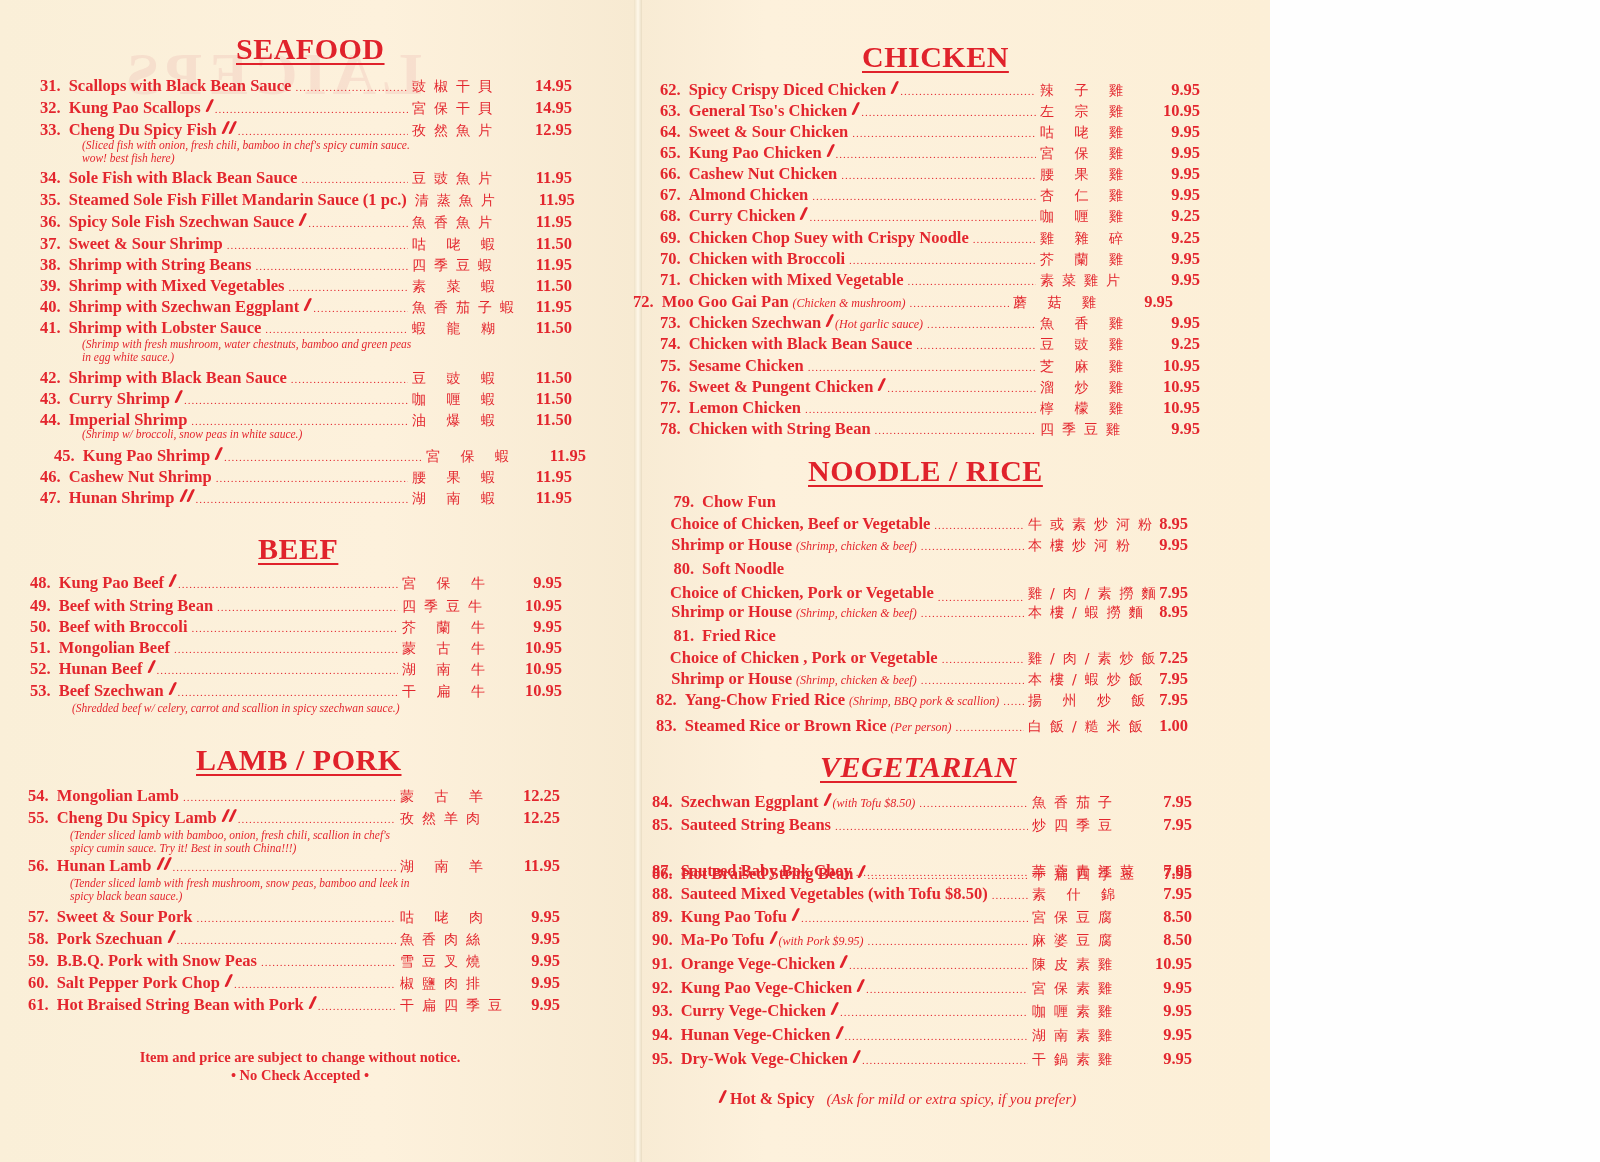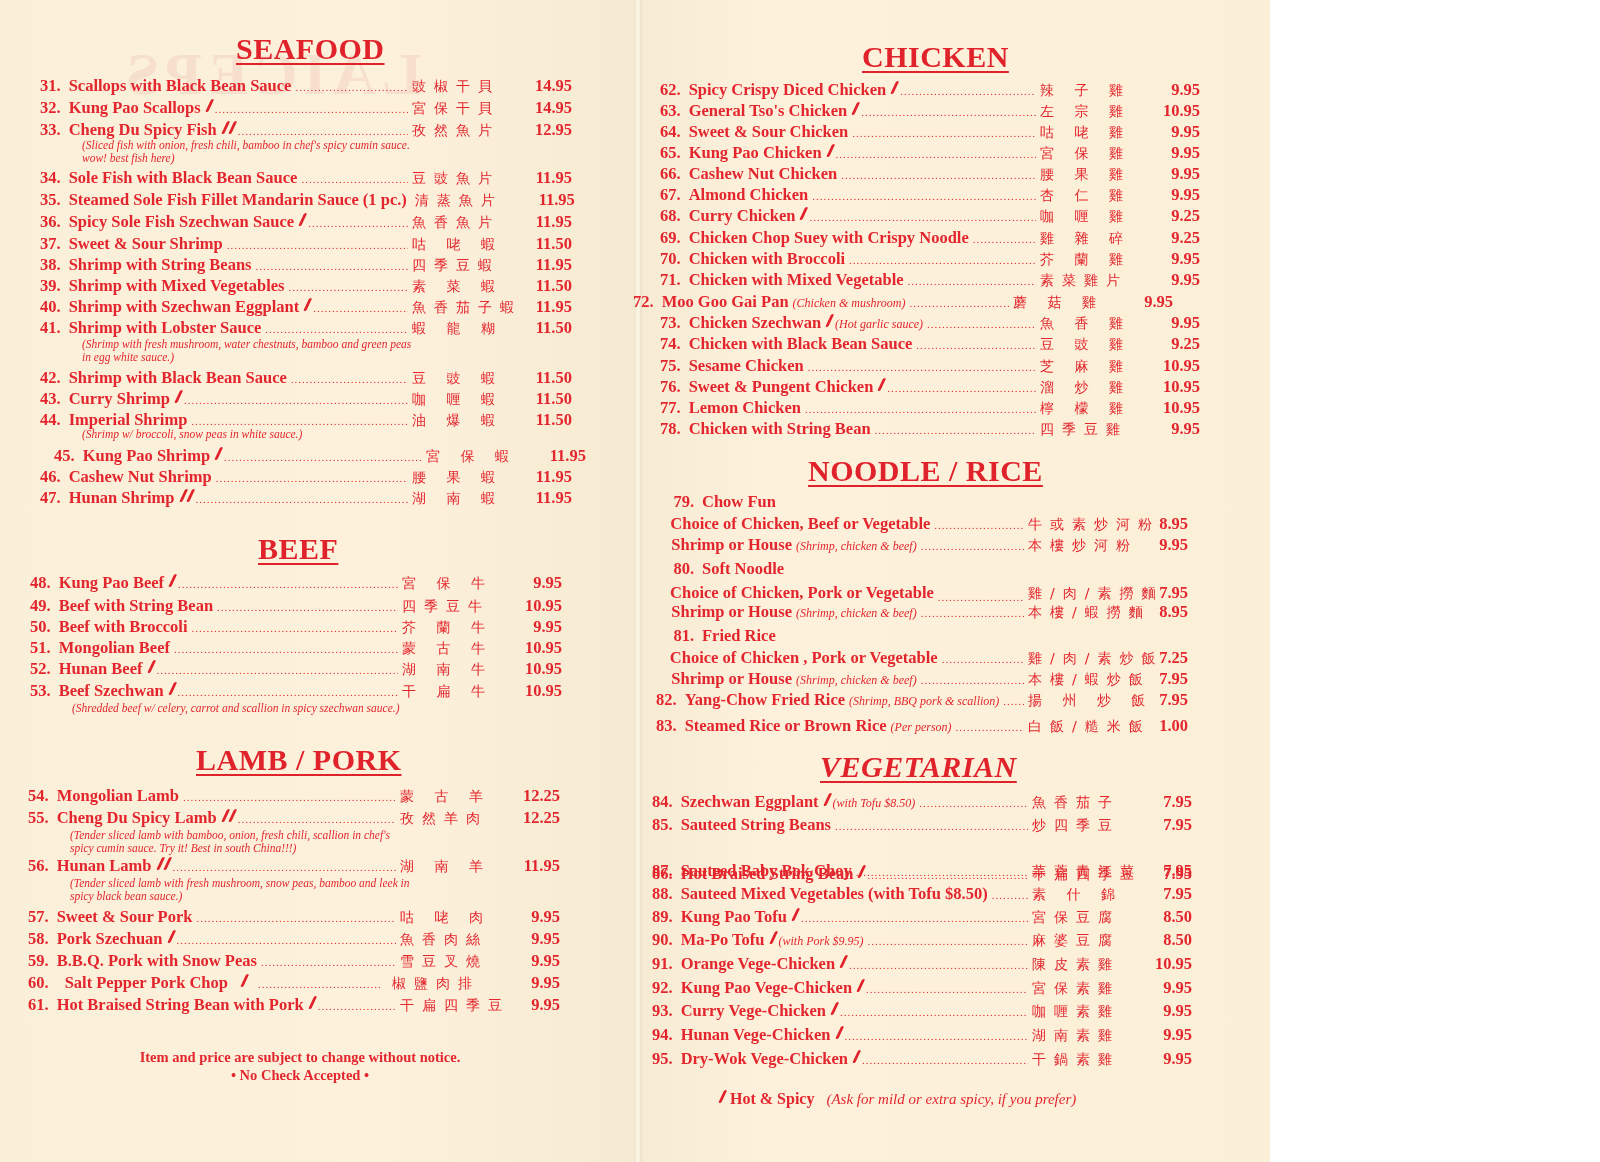--- a/index.html
+++ b/index.html
@@ -287,21 +287,21 @@
     <span class="zh">魚香肉絲</span>
     <span class="price">9.95</span>
   </div>
 <div class="item" style="left: 28px; top: 951px; width: 532px;">
     <span class="num">59.</span>
     <span class="name">B.B.Q. Pork with Snow Peas</span>
     <span class="dots"></span>
     <span class="zh">雪豆叉燒</span>
     <span class="price">9.95</span>
   </div>
-<div class="item" style="left: 28px; top: 973px; width: 532px; gap: 8px;">
+<div class="item" style="left: 28px; top: 973px; width: 532px;">
     <span class="num">60.</span>
     <span class="name">Salt Pepper Pork Chop</span>
     <span class="chili"></span>
     <span class="dots"></span>
     <span class="zh">椒鹽肉排</span>
     <span class="price">9.95</span>
   </div>
 <div class="item" style="left: 28px; top: 995px; width: 532px;">
     <span class="num">61.</span>
     <span class="name">Hot Braised String Bean with Pork</span>

